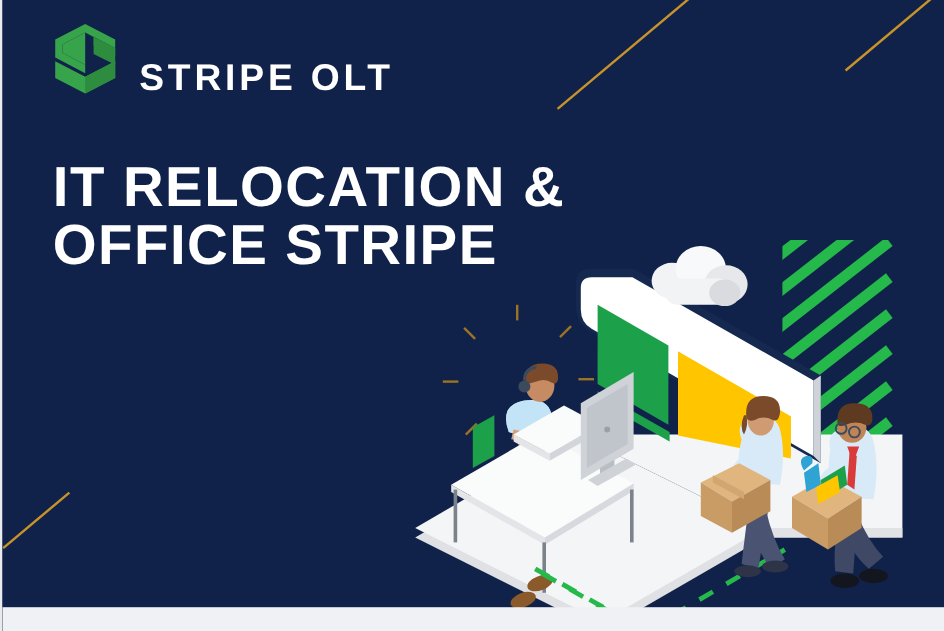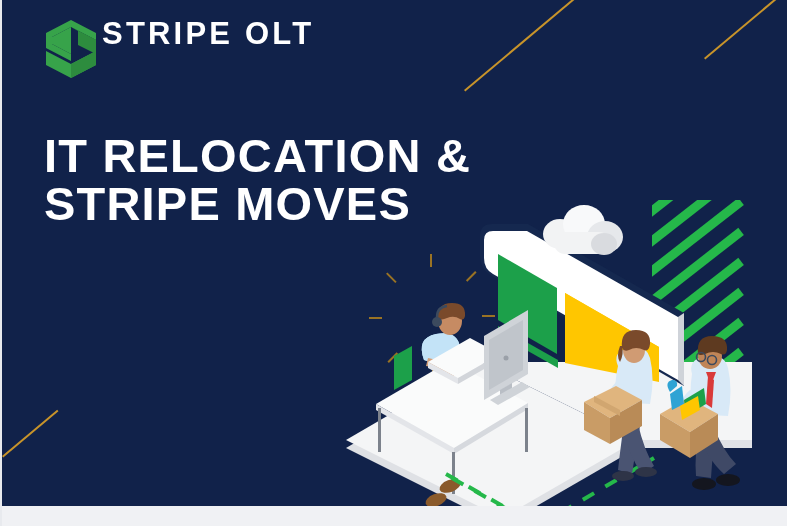--- a/index.html
+++ b/index.html
@@ -11,21 +11,21 @@
   .banner{
     position:relative;width:787px;height:526px;overflow:hidden;
     background:#11224a;
     box-sizing:border-box;
     border-left:2px solid #e8eaee;
   }
   .navy-bg{position:absolute;left:0;top:0;width:787px;height:506px;background:#11224a;}
   .bottom-strip{position:absolute;left:0;top:506px;width:787px;height:20px;background:#f0f1f4;}
 
   
-  .logo-wrap{position:absolute;left:38px;top:18px;display:flex;align-items:flex-start;}
+  .logo-wrap{position:absolute;left:38px;top:18px;display:flex;align-items:flex-end;gap:14px;}
   .logo-mark{width:62px;height:62px;position:relative;}
   .brand-text{
     color:#ffffff;font-size:31px;letter-spacing:3.2px;font-weight:700;
     line-height:1;white-space:nowrap;
   }
 
   
   .headline{
     position:absolute;left:42px;top:132px;width:520px;
     color:#ffffff;font-size:47px;font-weight:700;line-height:1.03;
@@ -81,21 +81,21 @@
         <polygon points="31,46 56,33 56,47 31,60" fill="#2d8c3e"></polygon>
         <polygon points="12,19 31,9 31,36 12,26" fill="#37a34a"></polygon>
         <polygon points="38,13 56,22 56,36 38,27" fill="#2d8c3e"></polygon>
       </svg>
     </div>
     <div class="brand-text">STRIPE OLT</div>
   </div>
 
   <div class="headline">
     <span class="l1">IT RELOCATION &amp;</span>
-    <span class="l2">STRIPE MOVES</span>
+    <span class="l2">OFFICE STRIPE</span>
   </div>
 
 
   <div class="sunburst">
     <div class="ray" style="transform:rotate(0deg) translate(-1px,-31px);"></div>
     <div class="ray" style="transform:rotate(45deg) translate(-1px,-31px);"></div>
     <div class="ray" style="transform:rotate(90deg) translate(-1px,-31px);"></div>
     <div class="ray" style="transform:rotate(135deg) translate(-1px,-31px);"></div>
     <div class="ray" style="transform:rotate(180deg) translate(-1px,-31px);"></div>
     <div class="ray" style="transform:rotate(225deg) translate(-1px,-31px);"></div>

